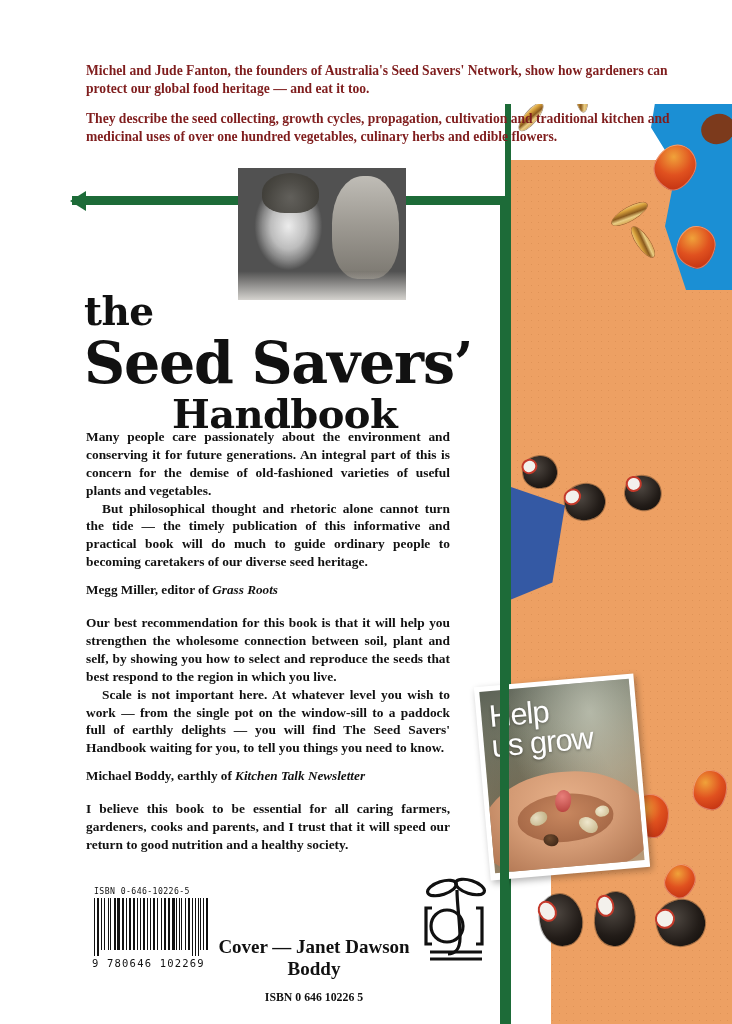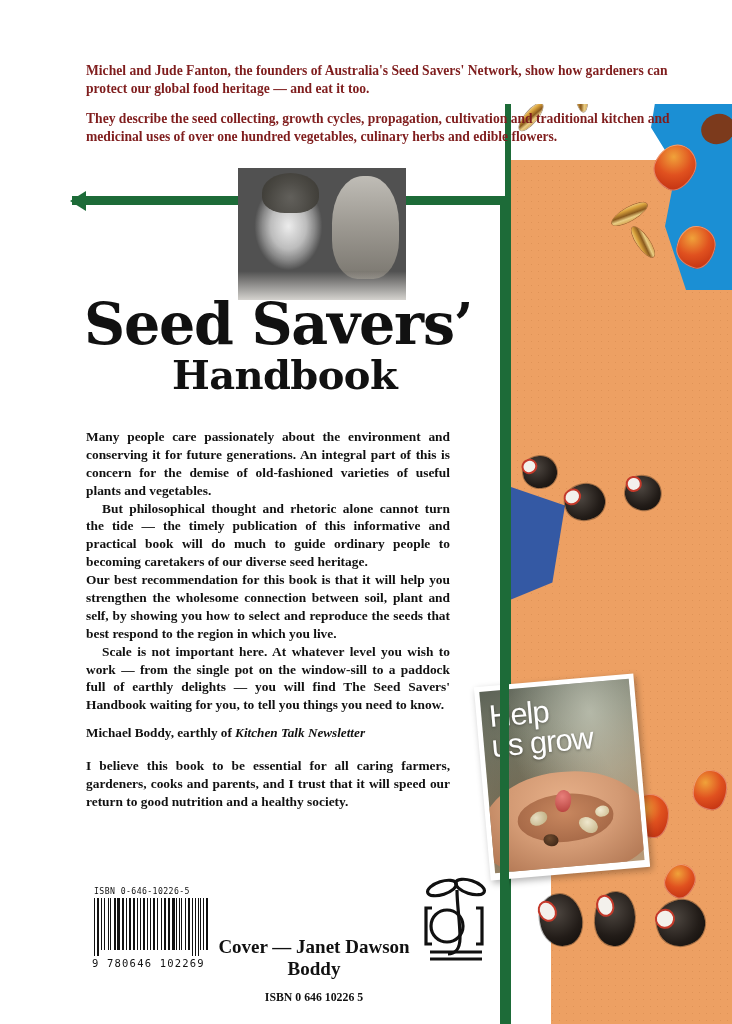--- a/index.html
+++ b/index.html
@@ -203,30 +203,34 @@
   </div>
 
   <div class="portrait">
     <div class="pt-img"></div>
     <div class="pt-hair-l"></div>
     <div class="pt-hair-r"></div>
     <div class="pt-body"></div>
   </div>
 
   <div class="title-block">
+    <div class="t-the">the</div>
     <div class="t-main">Seed Savers’</div>
     <div class="t-sub">Handbook</div>
   </div>
 
   <div class="quotes">
 
     <div class="q-group">
       <div class="q-body">
         <p>Many people care passionately about the environment and conserving it for future generations. An integral part of this is concern for the demise of old-fashioned varieties of useful plants and vegetables.</p>
         <p class="ind">But philosophical thought and rhetoric alone cannot turn the tide — the timely publication of this informative and practical book will do much to guide ordinary people to becoming caretakers of our diverse seed heritage.</p>
+      </div>
+      <div class="q-attr">
+        <span>Megg Miller, editor of </span><i>Grass Roots</i>
       </div>
     </div>
 
     <div class="q-group">
       <div class="q-body">
         <p>Our best recommendation for this book is that it will help you strengthen the wholesome connection between soil, plant and self, by showing you how to select and reproduce the seeds that best respond to the region in which you live.</p>
         <p class="ind">Scale is not important here. At whatever level you wish to work — from the single pot on the window-sill to a paddock full of earthly delights — you will find The Seed Savers' Handbook waiting for you, to tell you things you need to know.</p>
       </div>
       <div class="q-attr">
         <span>Michael Boddy, earthly of </span><i>Kitchen Talk Newsletter</i>

